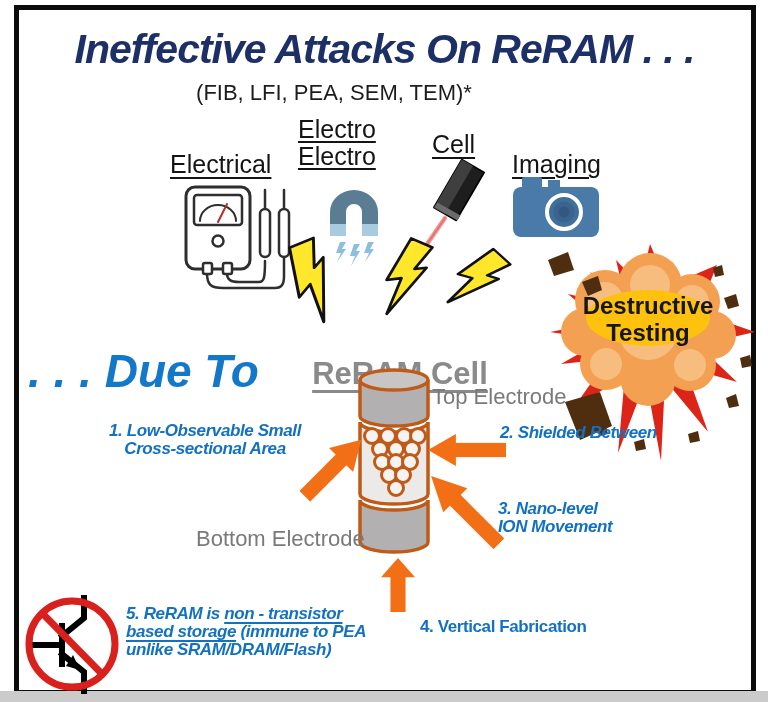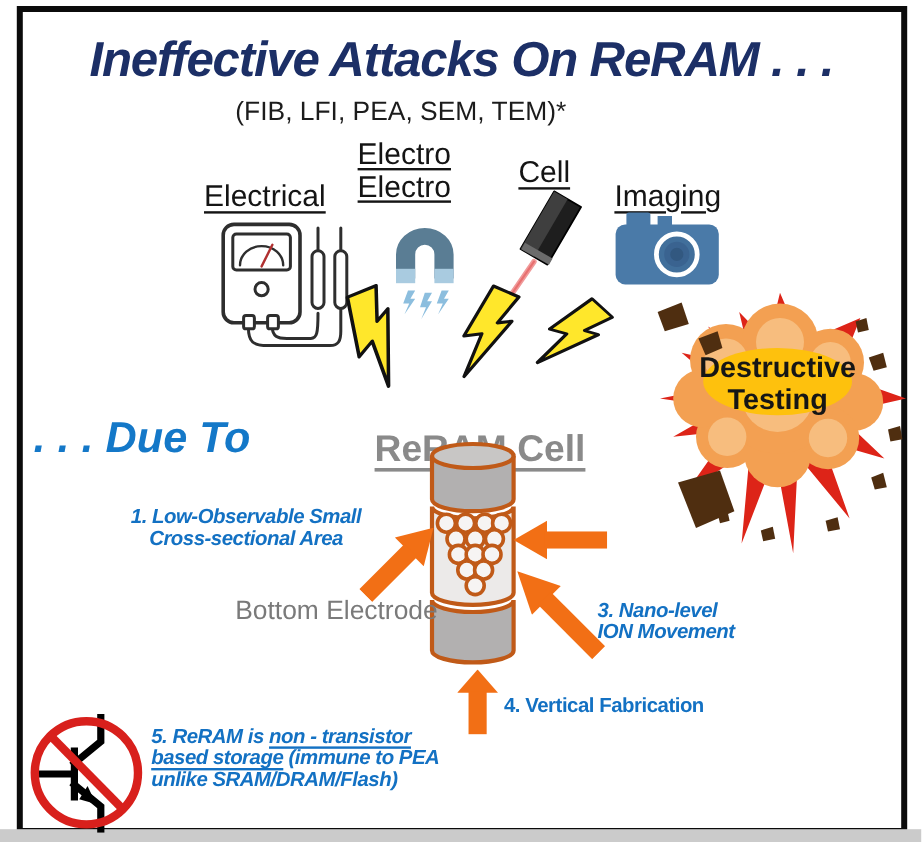--- a/index.html
+++ b/index.html
@@ -8,31 +8,31 @@
   .abs{position:absolute;}
   #frame{left:14px;top:5px;width:732px;height:680px;border:5px solid #0b0b0b;}
   #bottom-strip{left:0;top:691px;width:768px;height:11px;background:#cbcbcb;}
   .title{left:14px;top:26px;width:741px;text-align:center;font-size:41px;font-weight:bold;
          font-style:italic;color:#1c2f66;letter-spacing:-1px;white-space:nowrap;}
   .subtitle{left:14px;top:80px;width:640px;text-align:center;font-size:22px;color:#1c1c1c;}
   .attack-label{font-size:25px;color:#141414;text-decoration:underline;
                 text-decoration-thickness:2px;text-underline-offset:4px;white-space:nowrap;}
   .attack-2line span{display:block;text-decoration:underline;text-decoration-thickness:2px;
                      text-underline-offset:3px;line-height:1.06;}
-  .due-to{left:28px;top:344px;font-size:36px;font-weight:bold;font-style:italic;
+  .due-to{left:28px;top:344px;font-size:46px;font-weight:bold;font-style:italic;
           color:#1478c8;white-space:nowrap;}
   .cell-title{left:300px;top:356px;width:200px;text-align:center;font-size:31px;font-weight:bold;
               color:#8a8a8a;text-decoration:underline;text-decoration-thickness:3px;
               text-underline-offset:6px;white-space:nowrap;}
   .electrode{font-size:22px;color:#7a7a7a;white-space:nowrap;}
   .reason{font-size:17px;font-weight:bold;font-style:italic;color:#1371c3;line-height:1.07;
           letter-spacing:-0.4px;white-space:nowrap;}
   .reason .rline{display:block;}
   .reason-center{text-align:center;}
-  .reason-upright{font-style:normal;}
+  .reason-upright{font-style:normal;margin-top:39px;}
   .u-blue{text-decoration:underline;text-decoration-thickness:2px;text-underline-offset:3px;}
   svg{display:block;}
 </style>
 </head>
 <body>
 
 <div id="canvas">
 
   <div class="abs" id="frame"></div>
   <div class="abs" id="bottom-strip"></div>
@@ -163,21 +163,22 @@
         <circle cx="60" cy="83" r="7.5"></circle>
       <circle cx="30" cy="96" r="7.5"></circle>
         <circle cx="44" cy="96" r="7.5"></circle>
         <circle cx="58" cy="96" r="7.5"></circle>
       <circle cx="37" cy="109" r="7.5"></circle>
         <circle cx="51" cy="109" r="7.5"></circle>
       <circle cx="44" cy="122" r="7.5"></circle>
     </g>
   </svg>
 
-  <div class="abs electrode" style="left:196px;top:496px;">Bottom Electrode</div>
+  <div class="abs electrode" style="left:432px;top:384px;">Top Electrode</div>
+  <div class="abs electrode" style="left:196px;top:526px;">Bottom Electrode</div>
 
   <svg class="abs" style="left:293px;top:451px;transform:rotate(135deg);" width="80" height="34" viewBox="0 0 84 36" preserveAspectRatio="none">
     <g fill="#f26f15">
         <polygon points="0,18 30,0 30,36"></polygon>
         <rect x="28" y="10" width="56" height="16"></rect>
       </g>
   </svg>
   <svg class="abs" style="left:428px;top:434px;" width="78" height="32" viewBox="0 0 84 36" preserveAspectRatio="none">
     <g fill="#f26f15">
         <polygon points="0,18 30,0 30,36"></polygon>
@@ -195,20 +196,21 @@
         <polygon points="0,18 30,0 30,36"></polygon>
         <rect x="28" y="10" width="56" height="16"></rect>
       </g>
   </svg>
 
   <div class="abs reason reason-center" style="left:90px;top:422px;width:230px;">
     <span class="rline">1. Low-Observable Small</span>
     <span class="rline">Cross-sectional Area</span>
   </div>
   <div class="abs reason" style="left:500px;top:424px;">
+    <span class="rline">2. Shielded Between</span>
   </div>
   <div class="abs reason" style="left:498px;top:500px;">
     <span class="rline">3. Nano-level</span>
     <span class="rline">ION Movement</span>
   </div>
   <div class="abs reason reason-upright" style="left:420px;top:579px;">4. Vertical Fabrication</div>
   <div class="abs reason" style="left:126px;top:605px;">
     <span class="rline"><span>5. ReRAM is </span><span class="u-blue">non - transistor</span></span>
     <span class="rline"><span class="u-blue">based storage</span><span> (immune to PEA</span></span>
     <span class="rline">unlike SRAM/DRAM/Flash)</span>

